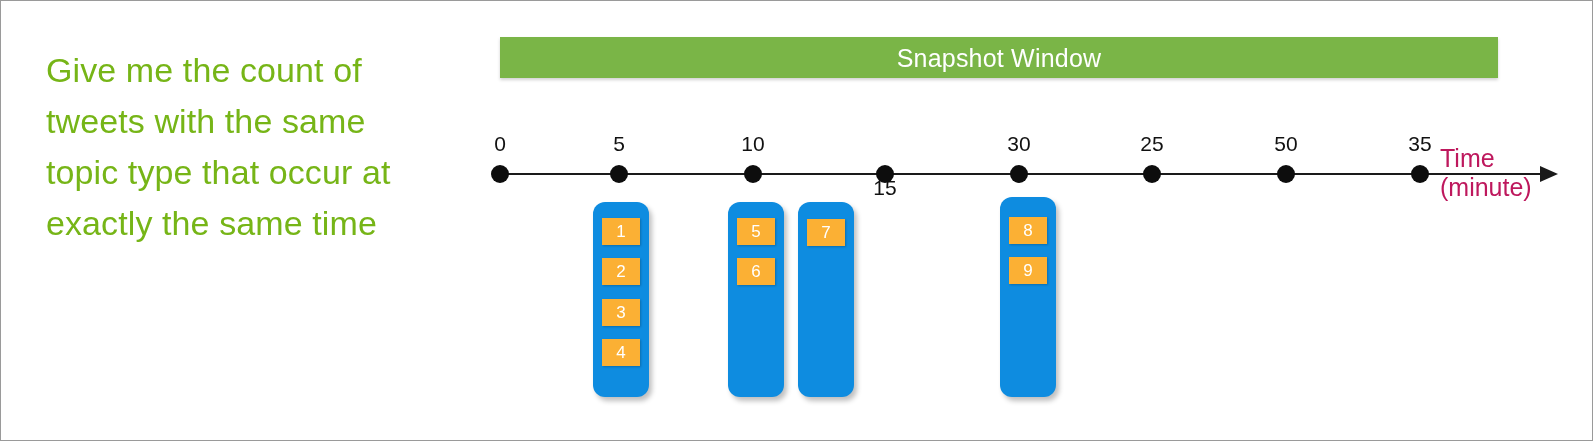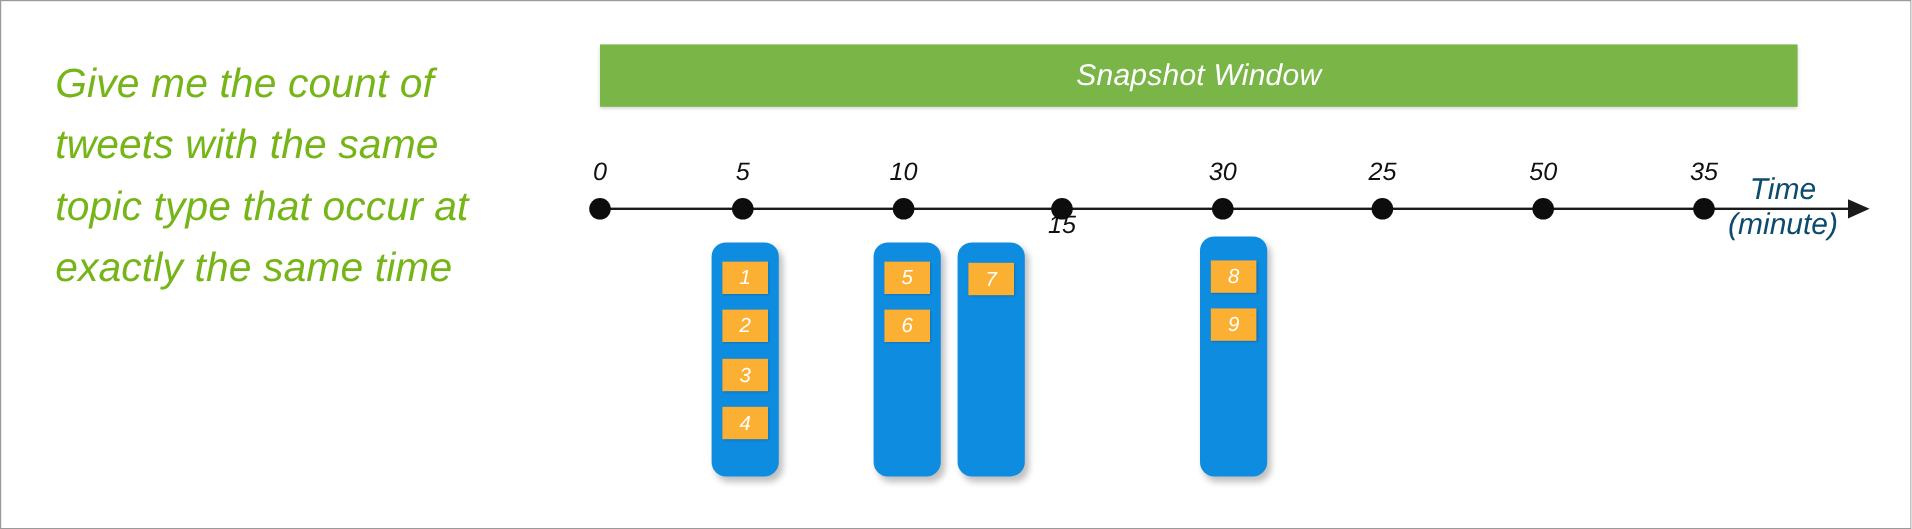--- a/index.html
+++ b/index.html
@@ -11,21 +11,20 @@
     font-family: "Liberation Sans", sans-serif;
   }
   #slide {
     position: relative;
     width: 1593px;
     height: 441px;
     background: #ffffff;
     border: 1px solid #9a9a9a;
     box-sizing: border-box;
     overflow: hidden;
-    font-style: italic;
   }
 
   
   #caption {
     position: absolute;
     left: 45px;
     top: 44px;
     width: 400px;
     color: #76B517;
     font-size: 34px;
@@ -34,21 +33,21 @@
     letter-spacing: 0.1px;
     white-space: pre-line;
   }
 
   
   #banner {
     position: absolute;
     left: 499px;
     top: 36px;
     width: 998px;
-    height: 52px;
+    height: 41px;
     background: #7AB547;
     box-shadow: 0 2px 3px rgba(0,0,0,0.18);
   }
   #banner-label {
     position: absolute;
     left: 0;
     right: 0;
     top: 50%;
     transform: translateY(-50%);
     text-align: center;
@@ -92,23 +91,23 @@
     top: 131px;
     font-size: 21px;
     color: #111111;
     font-weight: 400;
   }
   #time-label {
     position: absolute;
     left: 1439px;
     top: 143px;
     font-size: 25px;
-    color: #0c4a6e;
+    color: #be185d;
     line-height: 29px;
-    text-align: center;
+    text-align: left;
     white-space: nowrap;
   }
   #time-label .lbl-main { display: block; }
   #time-label .lbl-unit { display: block; }
 
   
   .group-col {
     position: absolute;
     background: #0E8CE0;
     border-radius: 12px;

